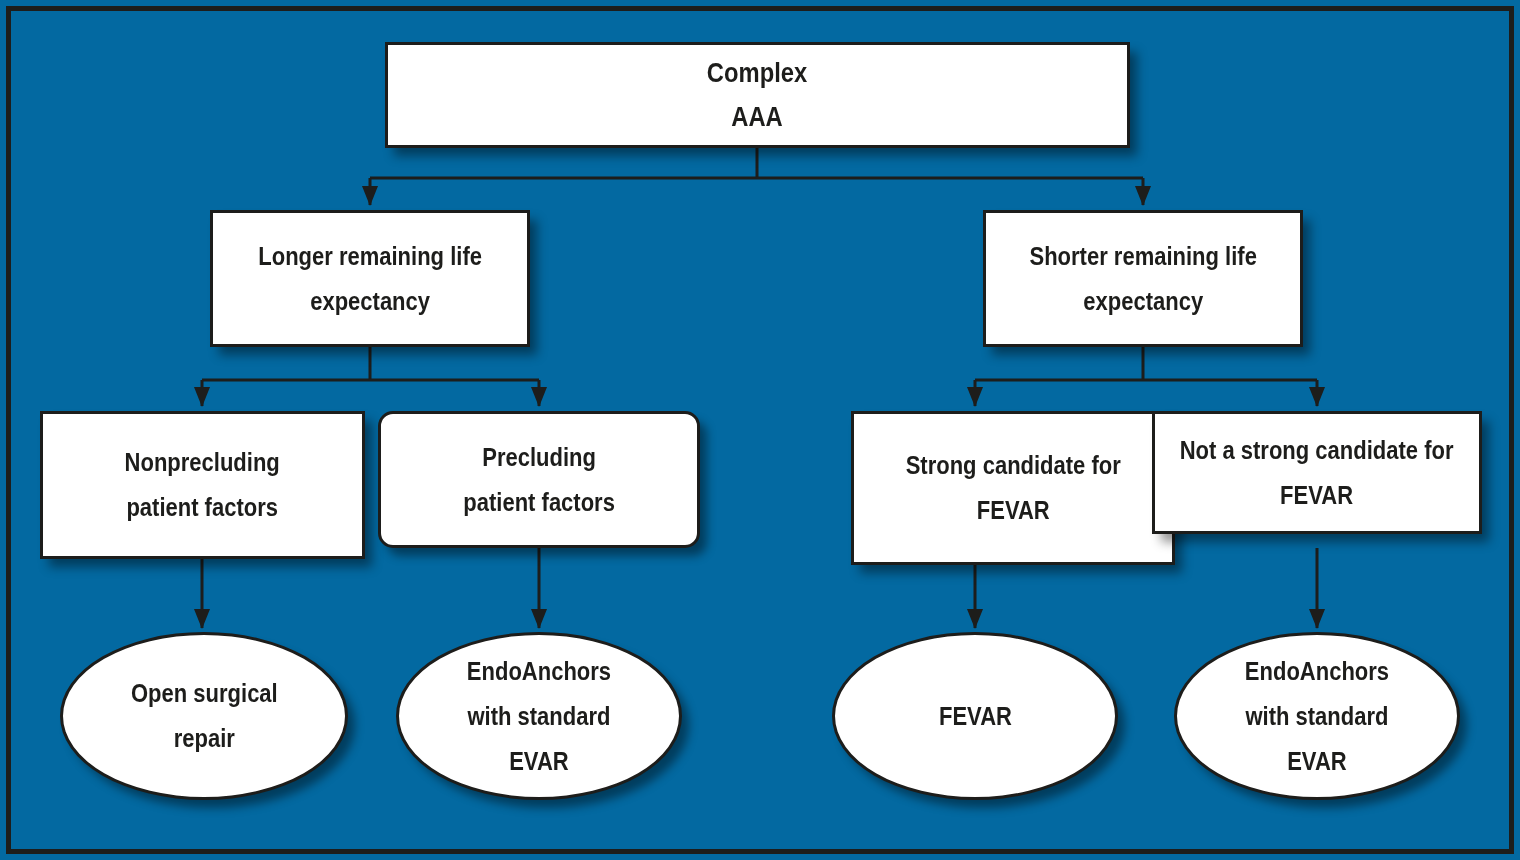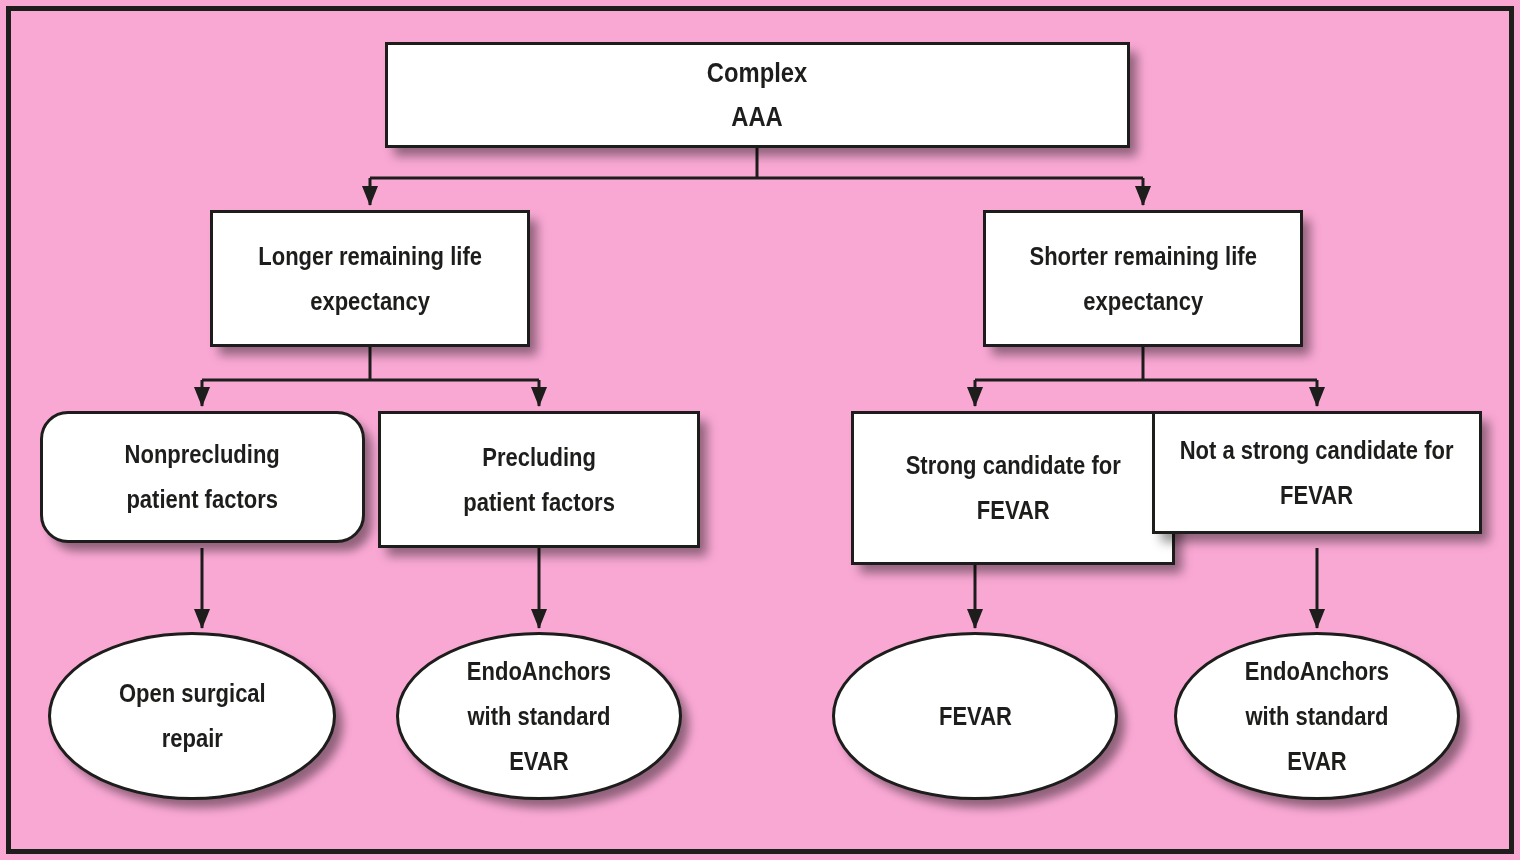--- a/index.html
+++ b/index.html
@@ -1,21 +1,21 @@
 <!DOCTYPE html>
 <html><head>
 <meta charset="utf-8">
 <style>
   * { box-sizing: border-box; margin: 0; padding: 0; }
   html, body { background: #ffffff; }
   .canvas {
     position: relative;
     width: 1520px;
     height: 860px;
-    background: #f9a8d4;
+    background: #0369a1;
     font-family: "Liberation Sans", sans-serif;
     overflow: hidden;
   }
   .frame {
     position: absolute;
     inset: 6px;
     border: 5px solid #1d1d1b;
     pointer-events: none;
   }
   .connectors {
@@ -91,38 +91,38 @@
 
   <div class="node" style="left:210px; top:210px; width:320px; height:137px;">
     <span class="label">Longer remaining life
 expectancy</span>
   </div>
   <div class="node" style="left:983px; top:210px; width:320px; height:137px;align-items:center;">
     <span class="label">Shorter remaining life
 expectancy</span>
   </div>
 
-  <div class="node" style="left:40px; top:411px; width:325px; height:132px;border-radius:28px;">
+  <div class="node" style="left:40px; top:411px; width:325px; height:148px;">
     <span class="label">Nonprecluding
 patient factors</span>
   </div>
-  <div class="node" style="left:378px; top:411px; width:322px; height:137px;">
+  <div class="node" style="left:378px; top:411px; width:322px; height:137px;border-radius:15px;">
     <span class="label">Precluding
 patient factors</span>
   </div>
   <div class="node" style="left:851px; top:411px; width:324px; height:154px;">
     <span class="label">Strong candidate for
 FEVAR</span>
   </div>
   <div class="node" style="left:1152px; top:411px; width:330px; height:123px;">
     <span class="label">Not a strong candidate for
 FEVAR</span>
   </div>
 
-  <div class="node ellipse" style="left:48px; top:632px; width:288px; height:168px;justify-content:center;">
+  <div class="node ellipse" style="left:60px; top:632px; width:288px; height:168px;justify-content:center;">
     <span class="label">Open surgical
 repair</span>
   </div>
   <div class="node ellipse" style="left:396px; top:632px; width:286px; height:168px;">
     <span class="label">EndoAnchors
 with standard
 EVAR</span>
   </div>
   <div class="node ellipse" style="left:832px; top:632px; width:286px; height:168px;">
     <span class="label">FEVAR</span>

